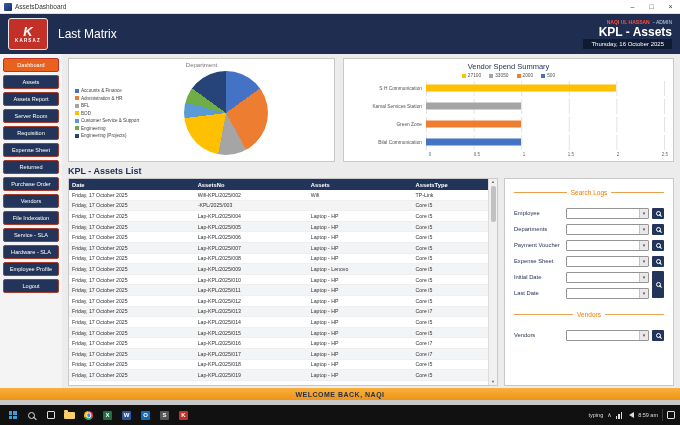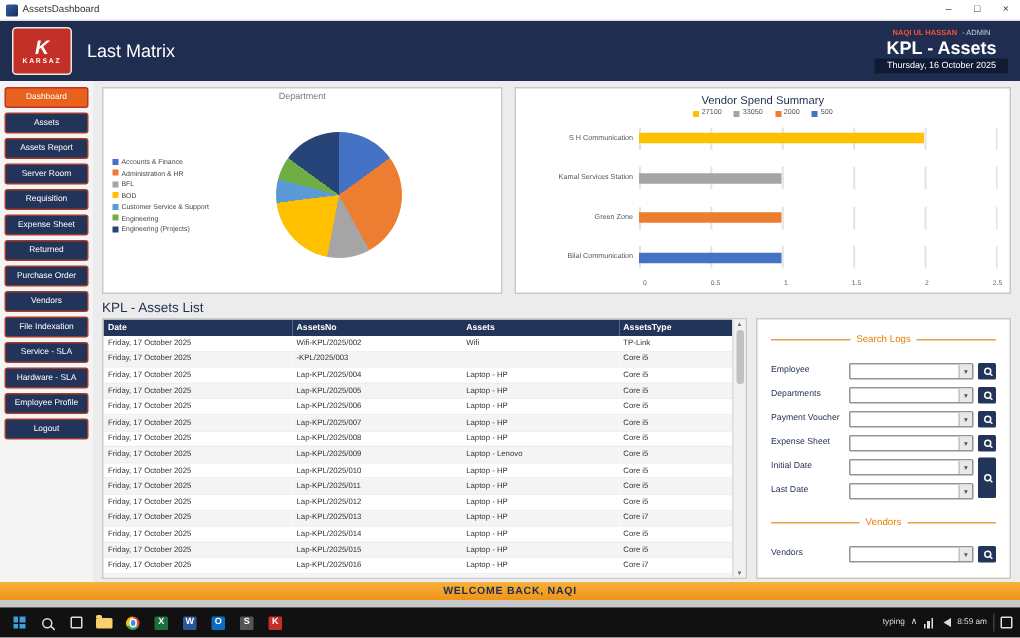--- a/index.html
+++ b/index.html
@@ -13,36 +13,36 @@
   .tb-title{font-size:6.5px;color:#333}
   .tb-controls{margin-left:auto;display:flex;height:100%}
   .tb-btn{width:19px;display:flex;align-items:center;justify-content:center;font-size:7px;color:#333}
 
   
   .header{height:40px;background:#1e2d50;display:flex;align-items:center;padding:0 8px;flex:none}
   .logo{width:40px;height:32px;background:#c23027;border:1px solid #e8e8e8;border-radius:3px;color:#fff;display:flex;flex-direction:column;align-items:center;justify-content:center;flex:none}
   .logo-emblem{font-size:13px;font-weight:bold;font-style:italic;line-height:12px}
   .logo-text{font-size:4.5px;letter-spacing:1.2px;font-weight:bold}
   .app-title{color:#fff;font-size:12px;margin-left:10px}
-  .header-right{margin-left:auto;display:flex;flex-direction:column;align-items:center;gap:1px}
+  .header-right{margin-left:auto;display:flex;flex-direction:column;align-items:flex-end;gap:1px}
   .user-line{font-size:5px;line-height:6px}
   .user-red{color:#ff4d3d;font-weight:bold}
   .user-dark{color:#c7d3e8;margin-left:2px}
   .page-title{color:#fff;font-size:12px;font-weight:bold;line-height:12px}
   .date-badge{background:#0e1b33;color:#fff;font-size:6px;padding:2px 8px}
 
   
   .content{flex:1;display:flex;min-height:0}
   .sidebar{width:62px;background:#f4f4f4;padding:4px 3px;display:flex;flex-direction:column;gap:3px;flex:none}
   .side-btn{height:14px;background:#223459;color:#fff;font-size:5.6px;display:flex;align-items:center;justify-content:center;border:1px solid #a33c2a;border-radius:2px;cursor:pointer;text-align:center}
   .side-btn.active{background:#e8611d;border-color:#c23027}
   .main{flex:1;background:#ececec;padding:4px 6px 2px;display:flex;flex-direction:column;min-width:0}
 
   
-  .charts-row{display:flex;gap:8px;height:138px;flex:none}
+  .charts-row{display:flex;gap:8px;height:104px;flex:none}
   .panel{background:#fff;border:1px solid #c9c9c9}
   .dept-panel{width:267px;display:flex;flex-direction:column;padding:3px}
   .dept-title{font-size:6px;color:#777;text-align:center}
   .dept-body{flex:1;display:flex;align-items:center}
   .legend{width:92px;padding-left:3px;display:flex;flex-direction:column;gap:2.5px}
   .legend-item{display:flex;align-items:center;gap:2px;font-size:4.6px;color:#444;white-space:nowrap}
   .swatch{width:4px;height:4px;flex:none;display:inline-block}
   .pie{width:84px;height:84px;border-radius:50%;margin-left:20px;flex:none}
 
   .vendor-panel{flex:1;display:flex;flex-direction:column;padding:3px 8px 2px}
@@ -51,21 +51,21 @@
   .vlegend-item{display:flex;align-items:center;gap:2px}
   .vendor-plot{flex:1;display:flex;flex-direction:column;justify-content:space-around}
   .vbar-row{display:flex;align-items:center;height:15px}
   .vbar-label{width:74px;text-align:right;padding-right:4px;font-size:4.8px;color:#555;white-space:nowrap}
   .vbar-track{flex:1;height:100%;position:relative;background-image:linear-gradient(to right,#e3e3e3 1px,transparent 1px);background-size:20% 100%;border-right:1px solid #e3e3e3}
   .vbar{position:absolute;left:0;top:50%;transform:translateY(-50%);height:7px;display:block}
   .vendor-axis{height:8px;position:relative;margin-left:78px;margin-right:0;font-size:4.5px;color:#666;flex:none}
   .vtick{position:absolute;top:1px;transform:translateX(-50%)}
 
   
-  .assets-title{font-size:9px;font-weight:normal;color:#1e2d50;margin:4px 0 2px;flex:none}
+  .assets-title{font-size:9px;font-weight:bold;color:#1e2d50;margin:4px 0 2px;flex:none}
   .lower-row{flex:1;display:flex;gap:6px;min-height:0}
   .table-wrap{width:430px;background:#fff;border:1px solid #c9c9c9;display:flex;overflow:hidden;flex:none}
   table{flex:1;border-collapse:collapse;table-layout:fixed;width:421px;align-self:flex-start}
   th{background:#223459;color:#fff;font-size:5.8px;text-align:left;padding:2.5px 3px;font-weight:bold;white-space:nowrap}
   td{font-size:5.2px;color:#333;padding:1.8px 3px;white-space:nowrap;overflow:hidden;border-bottom:1px solid #efefef}
   tbody tr:nth-child(even){background:#f3f4f6}
   .vscroll{width:9px;background:#f1f1f1;border-left:1px solid #dcdcdc;display:flex;flex-direction:column;align-items:center;font-size:4px;color:#666;flex:none}
   .vscroll .arrow{line-height:6px}
   .vthumb{width:5px;height:36px;background:#c1c1c1;border-radius:2px;margin-top:1px}
   .vspace{flex:1}

